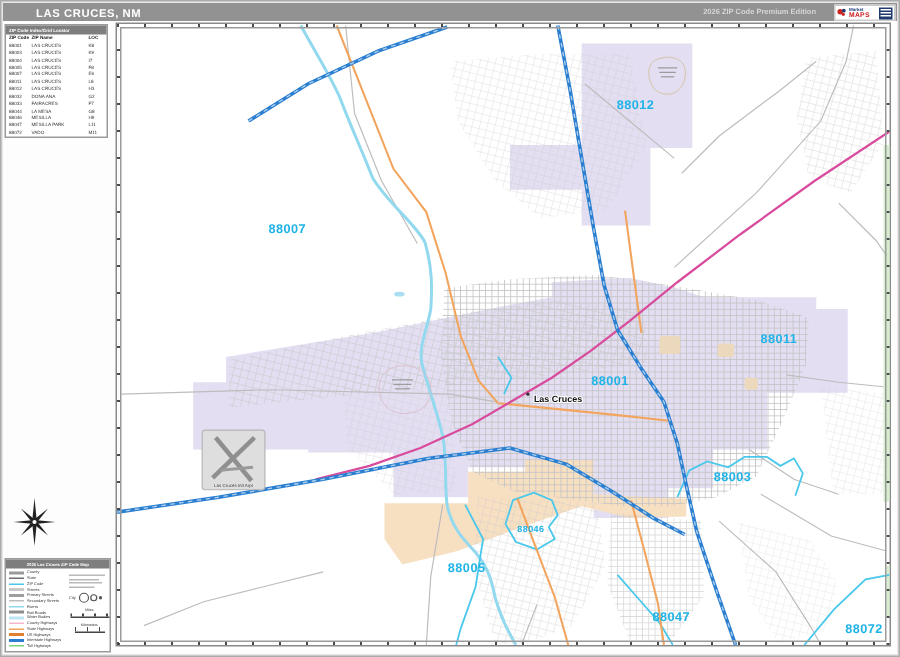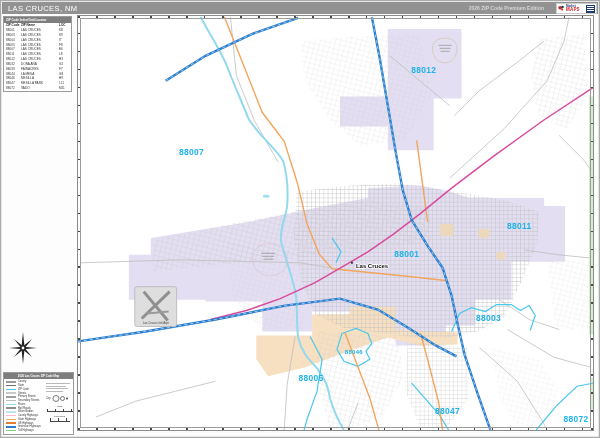--- a/index.html
+++ b/index.html
@@ -2,21 +2,21 @@
 <html><head>
 <meta charset="utf-8">
 <style>
   html,body{margin:0;padding:0;background:#ffffff;font-family:"Liberation Sans",sans-serif;}
   .page{position:relative;width:600px;height:438px;background:#fdfdfd;overflow:hidden;
         box-shadow:inset 0 0 0 1px #ababab, inset 0 0 0 2px #e6e6e6;}
 
   
   .titlebar{position:absolute;left:2px;top:2px;right:2px;height:12px;background:#929292;
             display:flex;align-items:center;}
-  .tb-title{color:#ffffff;font-weight:normal;font-size:7.5px;margin-left:6px;letter-spacing:.4px;white-space:nowrap;}
+  .tb-title{color:#ffffff;font-weight:bold;font-size:7.5px;margin-left:22px;letter-spacing:.4px;white-space:nowrap;}
   .tb-edition{margin-left:auto;color:#d6d6d6;font-size:5px;font-weight:bold;margin-right:54px;white-space:nowrap;}
   .tb-logo{position:absolute;right:1px;top:1px;width:41px;height:11px;background:#ffffff;
            border:0.5px solid #cccccc;display:flex;align-items:center;gap:1px;padding:0 1px;box-sizing:border-box;}
   .lg-glyph{width:7px;height:7px;flex:0 0 auto;}
   .lg-words{display:flex;flex-direction:column;line-height:1;}
   .lg-w1{font-size:3px;color:#1b3a7a;font-weight:bold;}
   .lg-w2{font-size:4.5px;color:#cc2222;font-weight:bold;letter-spacing:.2px;}
   .lg-box{margin-left:auto;width:9px;height:8px;background:#203a6e;display:flex;flex-direction:column;
           justify-content:center;gap:1px;padding:1px;box-sizing:border-box;}
   .lg-box i{display:block;height:1px;background:#ffffff;}

